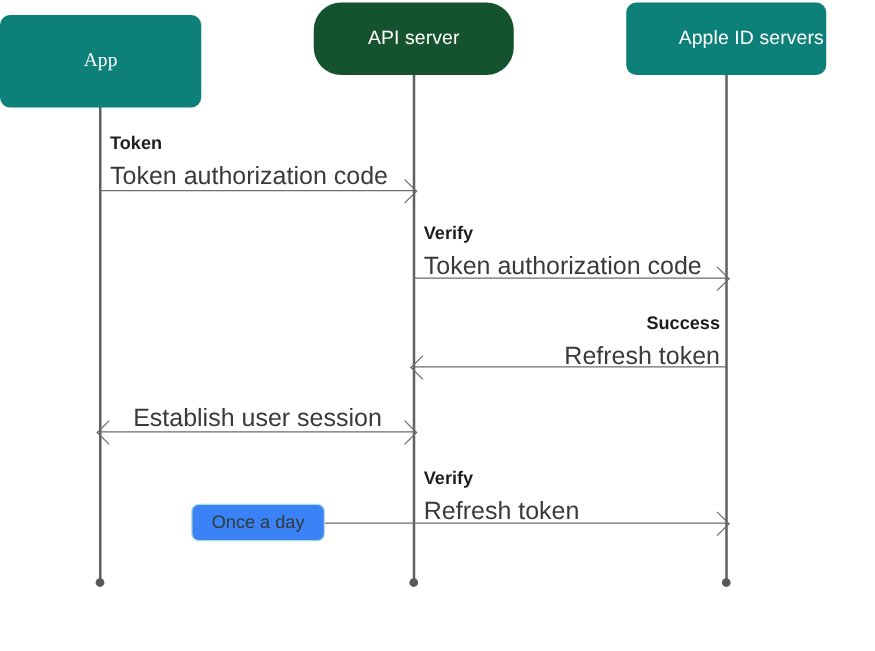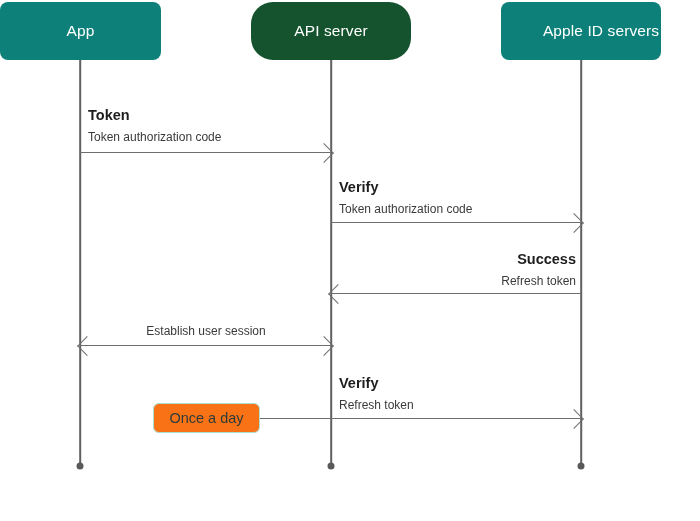--- a/index.html
+++ b/index.html
@@ -84,21 +84,21 @@
     color: #2b2b2b;
     white-space: nowrap;
     line-height: 1.0;
   }
   .msg-title {
     font-size: 14.5px;
     font-weight: 700;
     color: #1d1d1d;
   }
   .msg-sub {
-    font-size: 12px;
+    font-size: 20px;
     font-weight: 400;
     color: #3a3a3a;
   }
   .align-left   { text-align: left; }
   .align-right  { text-align: right; transform: translateX(-100%); }
   .align-center { text-align: center; transform: translateX(-50%); }
 
   
   .note-badge {
     position: absolute;
@@ -119,21 +119,21 @@
 </head>
 <body>
 
 <div id="diagram">
     <div class="lifeline" style="left: 80px; top: 60px; height: 406px;"></div>
     <div class="lifeline-dot" style="left: 80px; top: 466px;"></div>
     <div class="lifeline" style="left: 331px; top: 60px; height: 406px;"></div>
     <div class="lifeline-dot" style="left: 331px; top: 466px;"></div>
     <div class="lifeline" style="left: 581px; top: 60px; height: 406px;"></div>
     <div class="lifeline-dot" style="left: 581px; top: 466px;"></div>
-    <div class="participant-box" style="left: 0px; top: 2px; width: 161px; height: 58px; background: rgb(13, 128, 121);">
+    <div class="participant-box" style="left: 0px; top: 12px; width: 161px; height: 74px; background: rgb(13, 128, 121); font-family: Liberation Serif, serif;">
       <span class="participant-label">App</span>
     </div>
     <div class="participant-box" style="left: 251px; top: 2px; width: 160px; height: 58px; background: #14532d; border-radius: 22px;">
       <span class="participant-label">API server</span>
     </div>
     <div class="participant-box" style="left: 501px; top: 2px; width: 160px; height: 58px; background: rgb(13, 128, 121); padding-left: 40px;">
       <span class="participant-label">Apple ID servers</span>
     </div>
     <div class="msg-line" style="left: 80px; top: 152px; width: 251px; background: rgb(110, 110, 110);"></div>
     <div class="arrowhead right" style="left: 331px; top: 152.7px;"></div>
@@ -149,16 +149,16 @@
     <div class="msg-text msg-sub align-right" style="left: 576px; top: 275px;">Refresh token</div>
     <div class="msg-line" style="left: 80px; top: 345px; width: 251px; background: rgb(110, 110, 110);"></div>
     <div class="arrowhead right" style="left: 331px; top: 345.7px;"></div>
     <div class="arrowhead left" style="left: 80px; top: 345.7px;"></div>
     <div class="msg-text msg-sub align-center" style="left: 206px; top: 325px;">Establish user session</div>
     <div class="msg-line" style="left: 331px; top: 418px; width: 250px; background: rgb(110, 110, 110);"></div>
     <div class="arrowhead right" style="left: 581px; top: 418.7px;"></div>
     <div class="msg-text msg-title align-left" style="left: 339px; top: 376px;">Verify</div>
     <div class="msg-text msg-sub align-left" style="left: 339px; top: 399px;">Refresh token</div>
     <div class="msg-line" style="left: 260px; top: 418px; width: 71px; background: rgb(110, 110, 110);"></div>
-    <div class="note-badge" style="left: 153px; top: 403px; width: 107px; height: 30px; background: #f97316;">
+    <div class="note-badge" style="left: 153px; top: 403px; width: 107px; height: 30px; background: #3b82f6;">
       <span class="note-badge-label">Once a day</span>
     </div>
   </div>
 
 </body></html>

